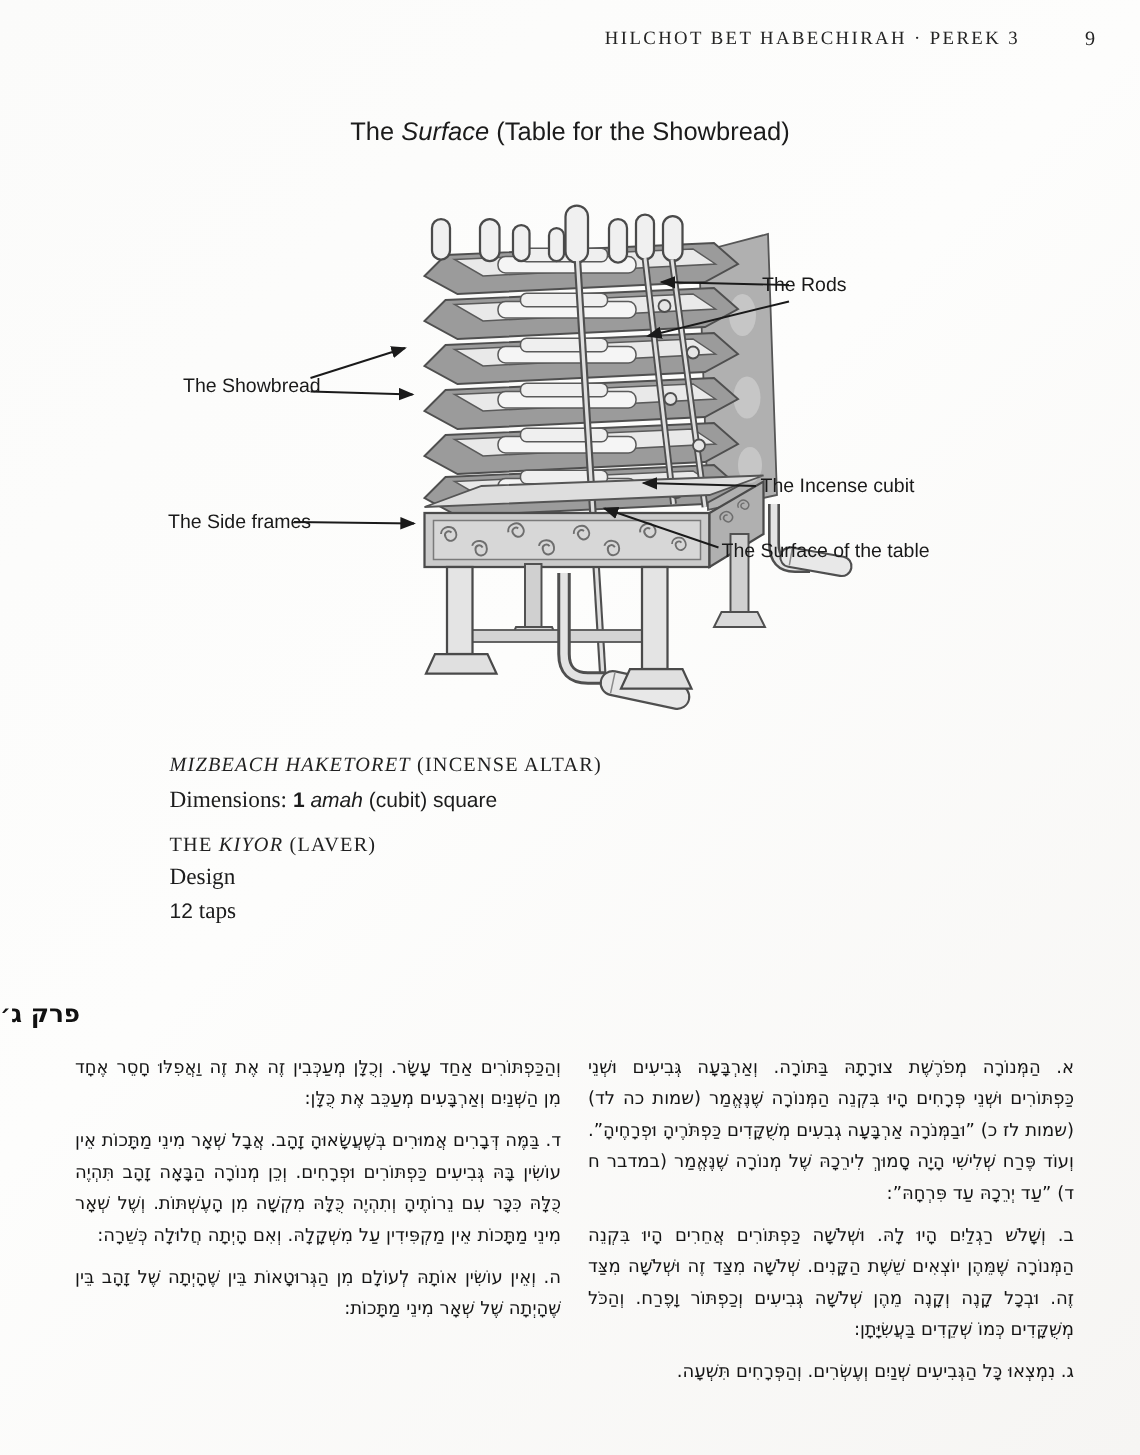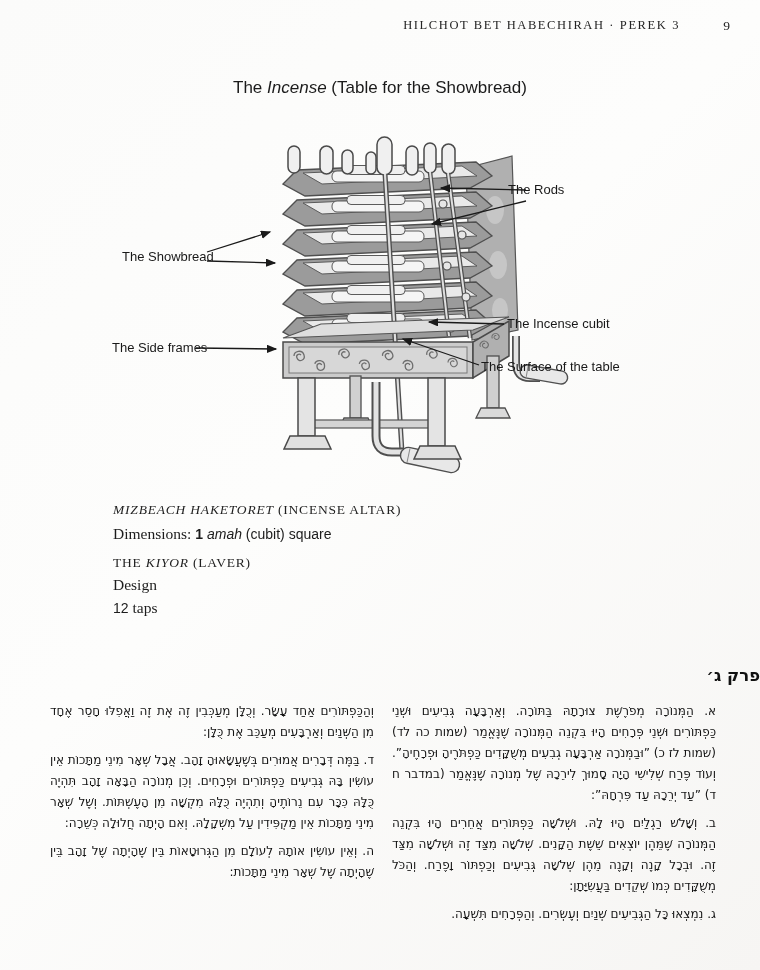--- a/index.html
+++ b/index.html
@@ -58,21 +58,21 @@
   #line-dimensions{top:525px;font-size:15.5px;}
   #line-kiyor{top:555px;}
   #line-design{top:576px;font-size:15.5px;}
   #line-taps{top:599px;font-size:15.5px;}
   .sansval{font-family:"Liberation Sans", sans-serif;font-size:14px;}
   .sansval .num{font-weight:bold;}
   .sansval .it{font-style:italic;}
   
   .perek-heading{
     position:absolute;top:666px;left:0;width:100%;
-    text-align:right;direction:rtl;
+    text-align:left;direction:rtl;
     font-family:"DejaVu Sans", sans-serif;
     font-weight:bold;font-size:16.5px;color:#111;
   }
   .hebrew-cols{
     position:absolute;top:701px;left:50px;width:666px;
     direction:rtl;display:flex;gap:18px;
   }
   .heb-col{width:324px;}
   .heb-col p{
     margin:0 0 7px 0;
@@ -82,21 +82,21 @@
   }
 </style>
 </head>
 <body>
 
 <div class="page">
 
   <div class="running-head">HILCHOT BET HABECHIRAH · PEREK 3</div>
   <div class="page-number">9</div>
 
-  <div class="diagram-title"><span>The </span><span class="it">Incense</span><span> (Table for the Showbread)</span></div>
+  <div class="diagram-title"><span>The </span><span class="it">Surface</span><span> (Table for the Showbread)</span></div>
 
   <svg class="diagram-svg" viewBox="0 0 760 970">
     <defs>
       <marker id="arrh" markerWidth="9" markerHeight="8" refX="7" refY="3.2" orient="auto">
         <path d="M0,0 L8,3.2 L0,6.4 z" fill="#1a1a1a"></path>
       </marker>
       <path id="curlP" d="M0,4 c0,-5 8,-7 10,-1 c1.6,5 -5,8 -7,3 c-1.4,-3 2,-5 4,-3" fill="none" stroke="#6e6e6e" stroke-width="1.3"></path>
       <g id="trayU">
         <polygon points="283,24 297,10 476,2 492,16 470,28 305,36" fill="#9b9b9b" stroke="#4f4f4f" stroke-width="1.3"></polygon>
         <polygon points="303,13 462,6 477,16 322,24" fill="#e9e9e9" stroke="#5a5a5a" stroke-width="1"></polygon>

